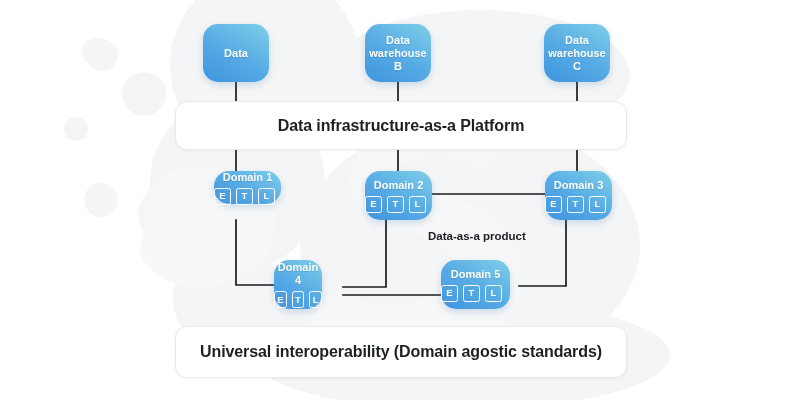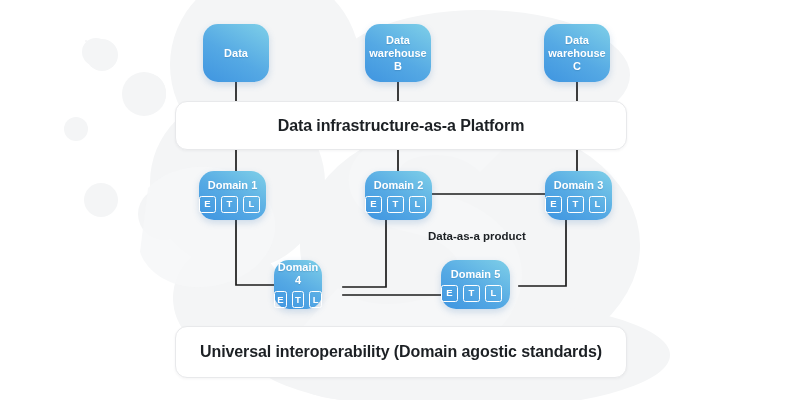--- a/index.html
+++ b/index.html
@@ -182,21 +182,21 @@
     <div class="node-title">
       <span>Data</span><br>
       <span>warehouse C</span>
     </div>
   </div>
 
   <div class="panel" style="left:175px; top:101px; width:450px; height:47px;">
     <span class="panel-label">Data infrastructure-as-a Platform</span>
   </div>
 
-  <div class="node" style="left:199px; top:171px; width:67px; height:49px;">
+  <div class="node" style="left:214px; top:171px; width:67px; height:33px;">
     <div class="node-title">Domain 1</div>
     <div class="etl-row">
       <div class="etl-badge">E</div>
       <div class="etl-badge">T</div>
       <div class="etl-badge">L</div>
     </div>
   </div>
 
   <div class="node" style="left:365px; top:171px; width:67px; height:49px;">
     <div class="node-title">Domain 2</div>

